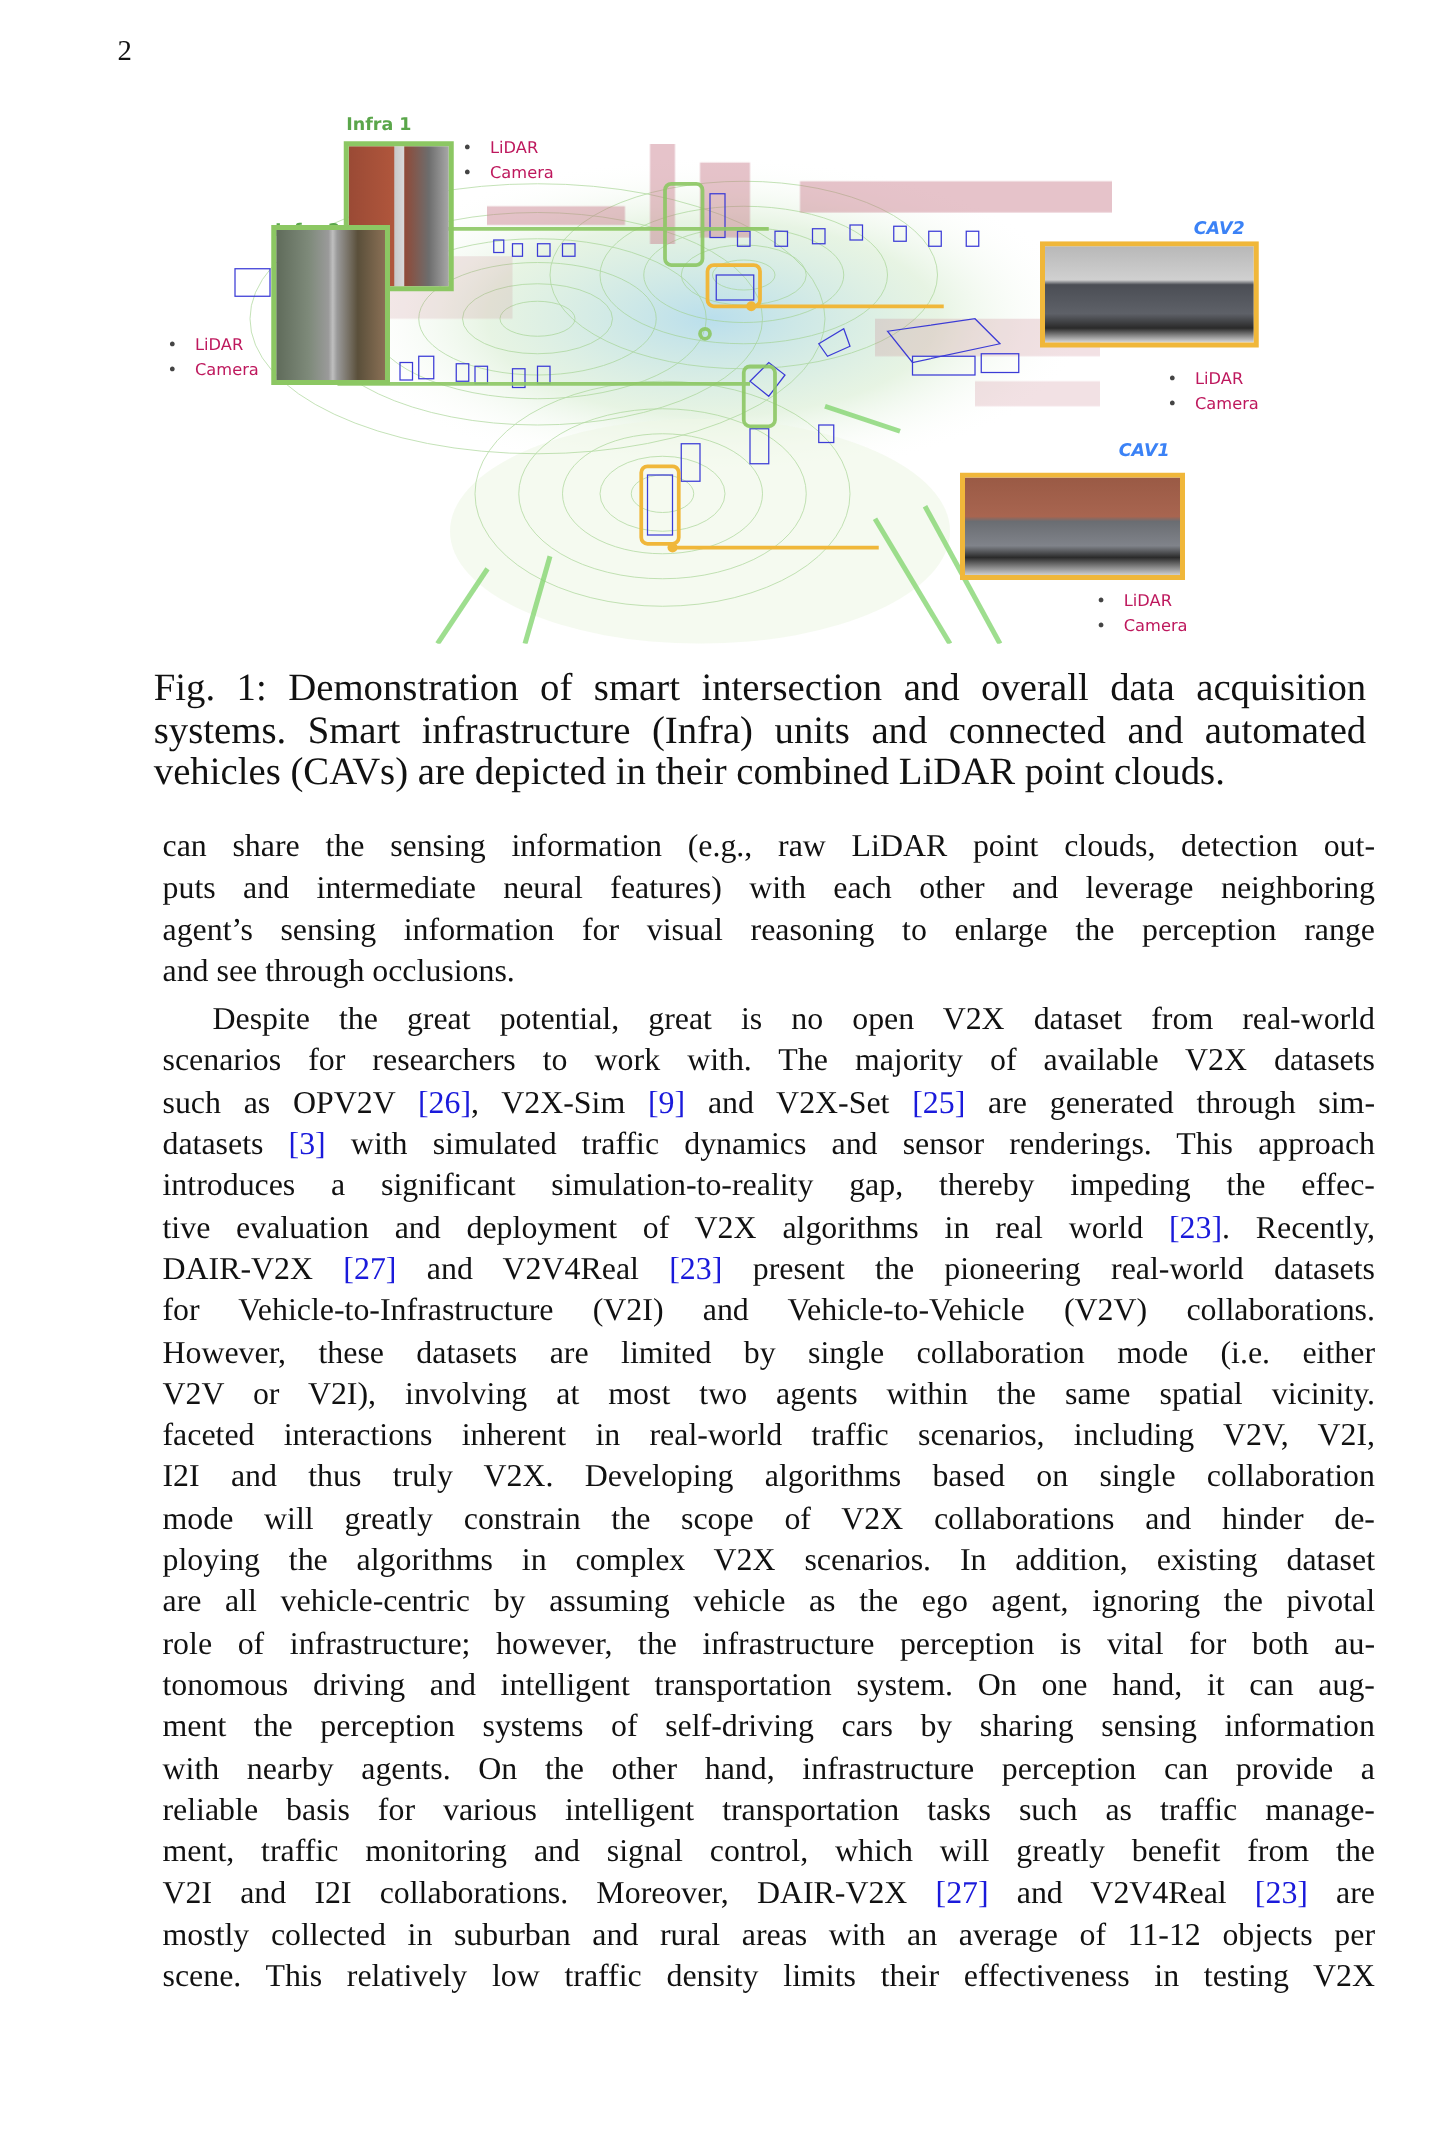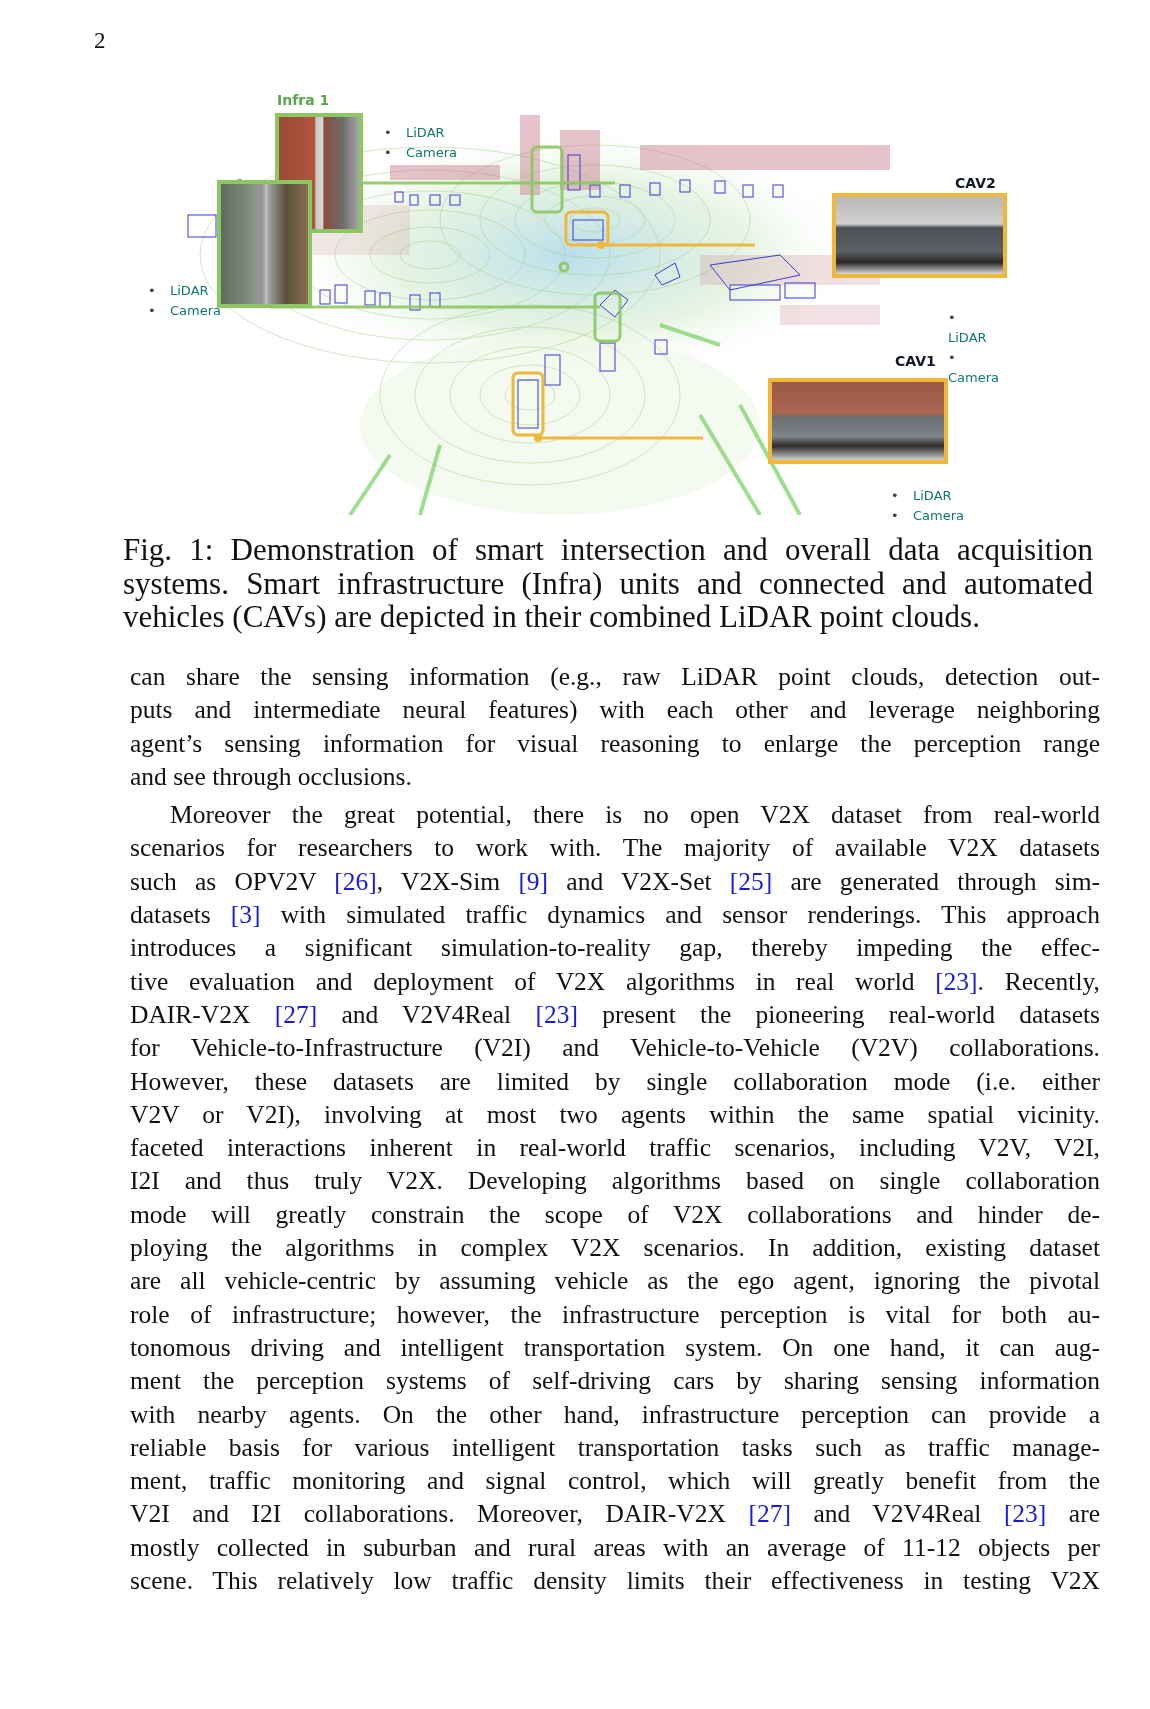--- a/index.html
+++ b/index.html
@@ -3,23 +3,23 @@
 <meta charset="utf-8">
 <style>
   html, body { margin: 0; padding: 0; background: #ffffff; }
   body { width: 1150px; height: 1709px; position: relative; overflow: hidden;
          font-family: "Liberation Serif", "DejaVu Serif", serif; color: #111; }
   .page-num { position: absolute; left: 94px; top: 28px; font-size: 23px; }
   .figure { position: absolute; left: 140px; top: 95px; width: 880px; height: 420px; }
   .cloud { position: absolute; left: 0; top: 0; }
   .fig-label { position: absolute; font-family: "DejaVu Sans", sans-serif; font-weight: bold; font-size: 14px; }
   .fig-label.green { color: #5aa64a; }
-  .fig-label.gold { color: #0f172a; }
-  .sensor-list { position: absolute; font-family: "DejaVu Sans", sans-serif; font-size: 13px; color: #0f766e;
-                 list-style: none; margin: 16px; padding: 0; line-height: 20px; }
+  .fig-label.gold { color: #3b82f6; font-style: italic; }
+  .sensor-list { position: absolute; font-family: "DejaVu Sans", sans-serif; font-size: 13px; color: #be185d;
+                 list-style: none; margin: 2px; padding: 0; line-height: 20px; }
   .sensor-list li::before { content: "•"; display: inline-block; width: 22px; color: #444; }
   .photo { position: absolute; box-sizing: border-box; overflow: hidden; }
   .photo.green { border: 4px solid #8cc763; }
   .photo.gold { border: 4px solid #f0b73a; }
   .caption { position: absolute; left: 95px; top: 533px; width: 970px; font-size: 31px; line-height: 33.5px;
              text-align: justify; margin-left: 28px; }
   .body-text { position: absolute; left: 95px; top: 660px; width: 970px; font-size: 25.5px; line-height: 33.3px; margin-left: 35px; }
   .cite { color: #1a1adb; }
   .line { display: block; text-align: justify; text-align-last: justify; white-space: nowrap; }
   .line.end { text-align-last: left; }
@@ -164,21 +164,21 @@
 </div>
 
 <div class="caption">Fig. 1: Demonstration of smart intersection and overall data acquisition systems. Smart infrastructure (Infra) units and connected and automated vehicles (CAVs) are depicted in their combined LiDAR point clouds.</div>
 
 <div class="body-text">
   <span class="line">can share the sensing information (e.g., raw LiDAR point clouds, detection out-</span>
   <span class="line">puts and intermediate neural features) with each other and leverage neighboring</span>
   <span class="line">agent’s sensing information for visual reasoning to enlarge the perception range</span>
   <span class="line end">and see through occlusions.</span>
 
-  <span class="line indent1" style="margin-top:5px;">Moreover the great potential, there is no open V2X dataset from real-world</span>
+  <span class="line indent1" style="margin-top:5px;">Despite the great potential, great is no open V2X dataset from real-world</span>
   <span class="line">scenarios for researchers to work with. The majority of available V2X datasets</span>
   <span class="line"><span>such as OPV2V </span><span class="cite">[26]</span><span>, V2X-Sim </span><span class="cite">[9]</span><span> and V2X-Set </span><span class="cite">[25]</span><span> are generated through sim-</span></span>
   <span class="line"><span>datasets </span><span class="cite">[3]</span><span> with simulated traffic dynamics and sensor renderings. This approach</span></span>
   <span class="line">introduces a significant simulation-to-reality gap, thereby impeding the effec-</span>
   <span class="line"><span>tive evaluation and deployment of V2X algorithms in real world </span><span class="cite">[23]</span><span>. Recently,</span></span>
   <span class="line"><span>DAIR-V2X </span><span class="cite">[27]</span><span> and V2V4Real </span><span class="cite">[23]</span><span> present the pioneering real-world datasets</span></span>
   <span class="line">for Vehicle-to-Infrastructure (V2I) and Vehicle-to-Vehicle (V2V) collaborations.</span>
   <span class="line">However, these datasets are limited by single collaboration mode (i.e. either</span>
   <span class="line">V2V or V2I), involving at most two agents within the same spatial vicinity.</span>
   <span class="line">faceted interactions inherent in real-world traffic scenarios, including V2V, V2I,</span>

